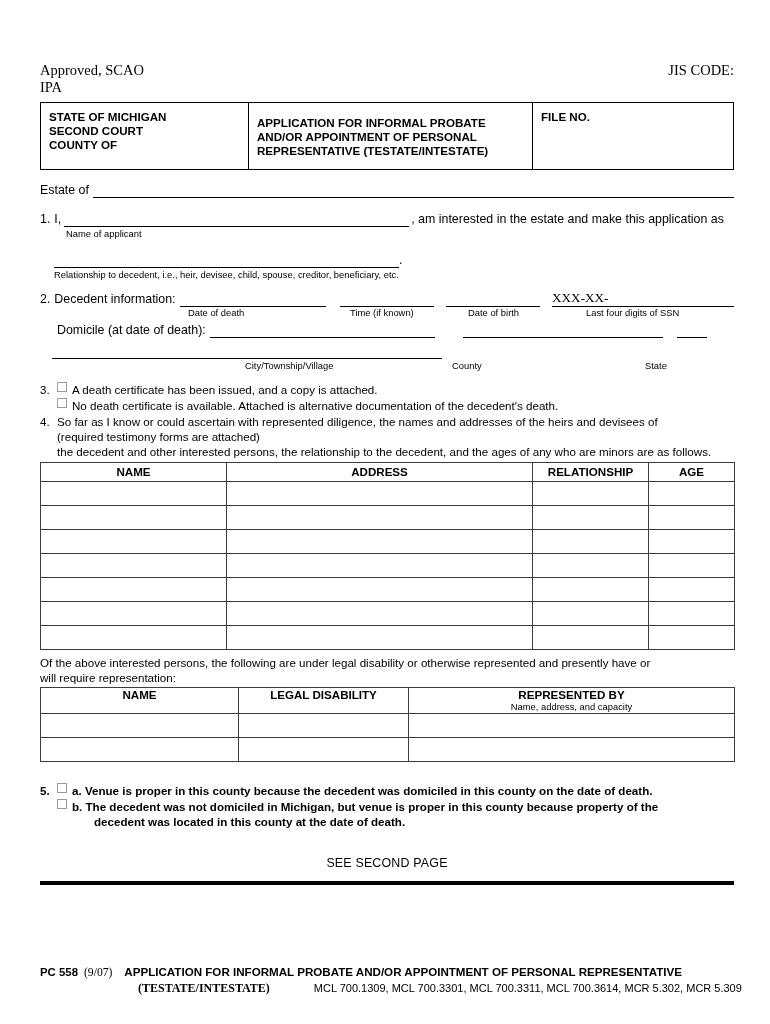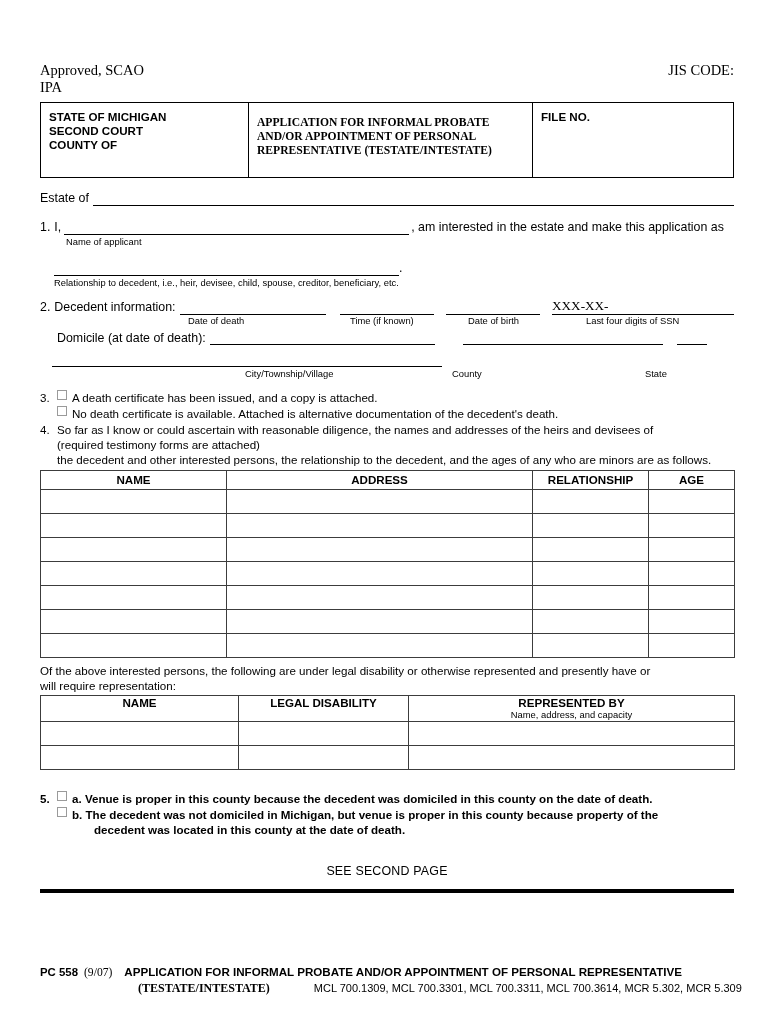--- a/index.html
+++ b/index.html
@@ -45,38 +45,37 @@
     white-space: nowrap;
   }
 
   
   .caption-box {
     margin-top: 6px;
     border: 1.3px solid #000;
     display: flex;
     width: 694px;
     box-sizing: border-box;
-    height: 76px;
+    height: 68px;
   }
   .cap-cell {
     box-sizing: border-box;
     padding: 7px 8px 0 8px;
     font-weight: bold;
     font-size: 11.6px;
     line-height: 14.2px;
   }
   .cap-court {
     width: 208px;
     border-right: 1.3px solid #000;
   }
   .cap-title {
     width: 284px;
     border-right: 1.3px solid #000;
     padding-top: 13px;
-    font-family: Liberation Serif, serif;
   }
   .cap-file {
     flex: 1;
     padding-top: 7px;
   }
   .cap-court div, .cap-title div { white-space: nowrap; }
 
   
   .fillline {
     flex: 1;
@@ -146,21 +145,21 @@
     position: relative;
     height: 13px;
     font-size: 9.4px;
   }
   .dec-sublabels span { position: absolute; top: 0; white-space: nowrap; }
   .sl-dod  { left: 148px; }
   .sl-time { left: 310px; }
   .sl-dob  { left: 428px; }
   .sl-ssn  { left: 546px; }
 
-  .dom-line { display: flex; align-items: flex-start; margin-top: 3px; }
+  .dom-line { display: flex; align-items: center; margin-top: 3px; }
   .dom-line .lbl { white-space: nowrap; padding-bottom: 1px; font-size: 12.4px; }
   .b-city1 { width: 225px; border-bottom: 1px solid #000; height: 13px; margin-left: 4px; }
   .b-county1 { width: 200px; border-bottom: 1px solid #000; height: 13px; margin-left: 28px; }
   .b-state1 { width: 30px; border-bottom: 1px solid #000; height: 13px; margin-left: 14px; }
 
   .dom-line2 { display: flex; align-items: flex-end; margin-top: 14px; }
   .b-city2 { width: 390px; border-bottom: 1px solid #000; height: 6px; margin-left: 12px; }
 
   .dom-sublabels {
     position: relative;
@@ -385,21 +384,21 @@
       <div class="i3row">
         <span class="num"></span>
         <span class="chk"></span>
         <span class="txt">No death certificate is available. Attached is alternative documentation of the decedent's death.</span>
       </div>
     </div>
 
     <div class="item4">
       <div class="l1">
         <span class="num">4.</span>
-        <span>So far as I know or could ascertain with reasonable diligence, the names and addresses of the heirs and devisees of</span>
+        <span>So far as I know or could ascertain with represented diligence, the names and addresses of the heirs and devisees of</span>
       </div>
       <div class="ind">(required testimony forms are attached)</div>
       <div class="ind">the decedent and other interested persons, the relationship to the decedent, and the ages of any who are minors are as follows.</div>
     </div>
 
     <table class="grid t1">
       <colgroup>
         <col style="width:186px">
         <col style="width:306px">
         <col style="width:116px">

